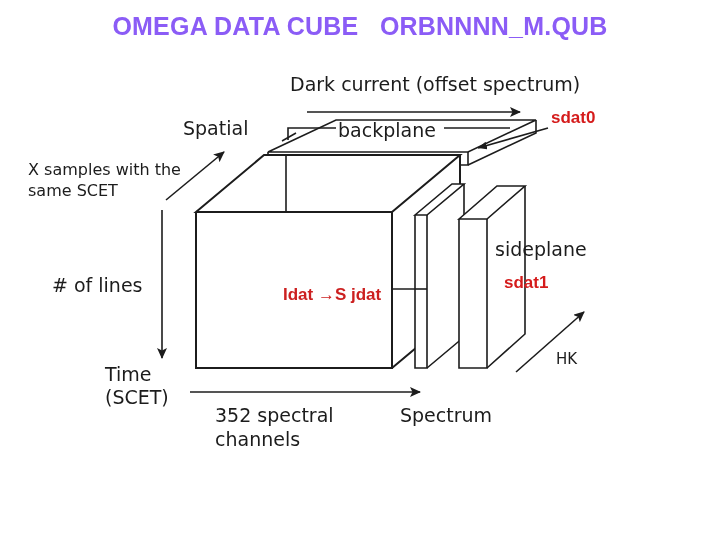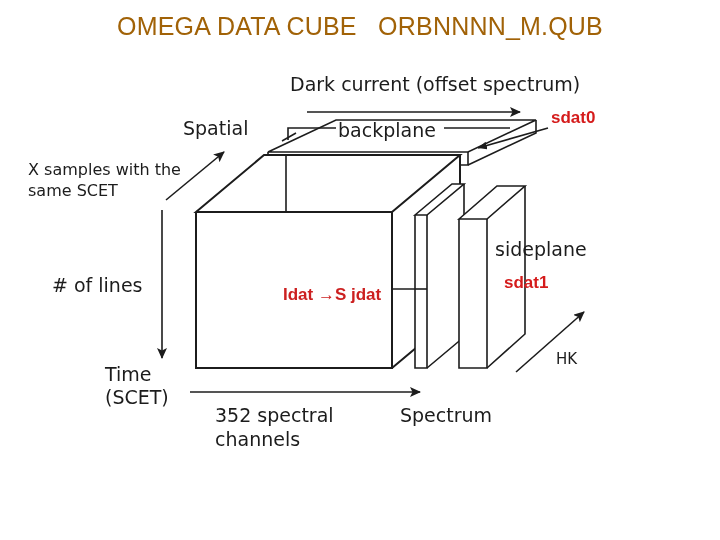--- a/index.html
+++ b/index.html
@@ -20,24 +20,24 @@
     height: 540px;
     background: #ffffff;
   }
   .title {
     position: absolute;
     left: 0;
     top: 12px;
     width: 720px;
     text-align: center;
     font-family: "Liberation Sans", sans-serif;
-    font-weight: normal;
+    font-weight: bold;
     font-size: 25px;
     letter-spacing: 0.2px;
-    color: #a16207;
+    color: #8b5cf6;
     white-space: pre;
   }
   svg.diagram {
     position: absolute;
     left: 0;
     top: 0;
     width: 720px;
     height: 540px;
   }
   .lbl {

